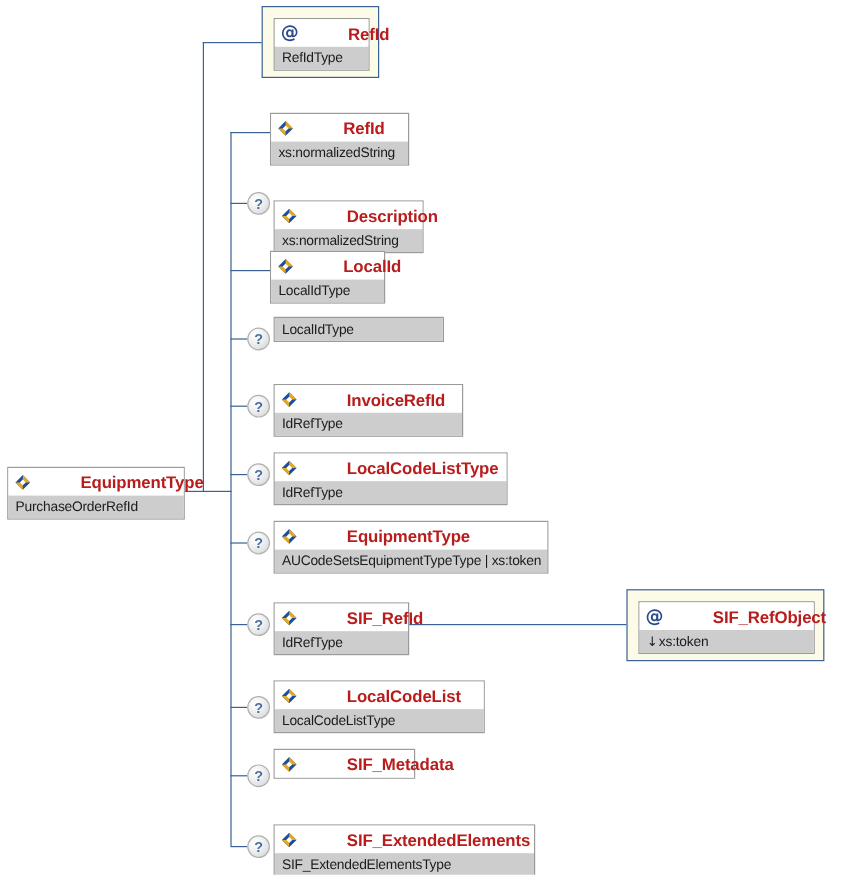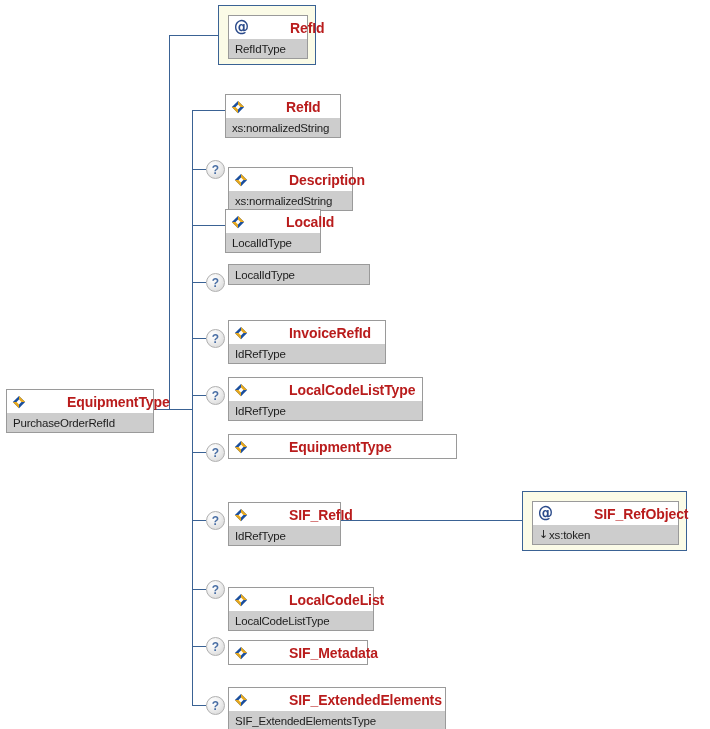--- a/index.html
+++ b/index.html
@@ -260,20 +260,21 @@
   <div class="node" style="left:228px; top:434px; width:229px;">
     <div class="name-row">
       <svg class="el-icon" viewBox="0 0 16 16">
         <polygon points="8,1 15,8 8,15 1,8" fill="#1b4f9c"></polygon>
         <polygon points="8,1 15,8 8,8" fill="#e8a81c"></polygon>
         <polygon points="1,8 8,8 8,15" fill="#e8a81c"></polygon>
         <polygon points="5.2,8 8,5.2 10.8,8 8,10.8" fill="#ffffff"></polygon>
       </svg>
       <span class="label">EquipmentType</span>
     </div>
+    <div class="type-row">AUCodeSetsEquipmentTypeType | xs:token</div>
   </div>
 
   <div class="opt" style="left:206px; top:511px;">
     <span>?</span>
   </div>
   <div class="node" style="left:228px; top:502px; width:113px;">
     <div class="name-row">
       <svg class="el-icon" viewBox="0 0 16 16">
         <polygon points="8,1 15,8 8,15 1,8" fill="#1b4f9c"></polygon>
         <polygon points="8,1 15,8 8,8" fill="#e8a81c"></polygon>
@@ -294,37 +295,37 @@
       <div class="type-row">
         <span class="arrow-glyph">↓</span>
           <span>xs:token</span>
       </div>
     </div>
   </div>
 
   <div class="opt" style="left:206px; top:580px;">
     <span>?</span>
   </div>
-  <div class="node" style="left:228px; top:587px; width:146px;">
+  <div class="node" style="left:228px; top:567px; width:176px;">
     <div class="name-row">
       <svg class="el-icon" viewBox="0 0 16 16">
         <polygon points="8,1 15,8 8,15 1,8" fill="#1b4f9c"></polygon>
         <polygon points="8,1 15,8 8,8" fill="#e8a81c"></polygon>
         <polygon points="1,8 8,8 8,15" fill="#e8a81c"></polygon>
         <polygon points="5.2,8 8,5.2 10.8,8 8,10.8" fill="#ffffff"></polygon>
       </svg>
       <span class="label">LocalCodeList</span>
     </div>
     <div class="type-row">LocalCodeListType</div>
   </div>
 
   <div class="opt" style="left:206px; top:637px;">
     <span>?</span>
   </div>
-  <div class="node" style="left:228px; top:640px; width:140px;">
+  <div class="node" style="left:228px; top:624px; width:118px;">
     <div class="name-row">
       <svg class="el-icon" viewBox="0 0 16 16">
         <polygon points="8,1 15,8 8,15 1,8" fill="#1b4f9c"></polygon>
         <polygon points="8,1 15,8 8,8" fill="#e8a81c"></polygon>
         <polygon points="1,8 8,8 8,15" fill="#e8a81c"></polygon>
         <polygon points="5.2,8 8,5.2 10.8,8 8,10.8" fill="#ffffff"></polygon>
       </svg>
       <span class="label">SIF_Metadata</span>
     </div>
   </div>

